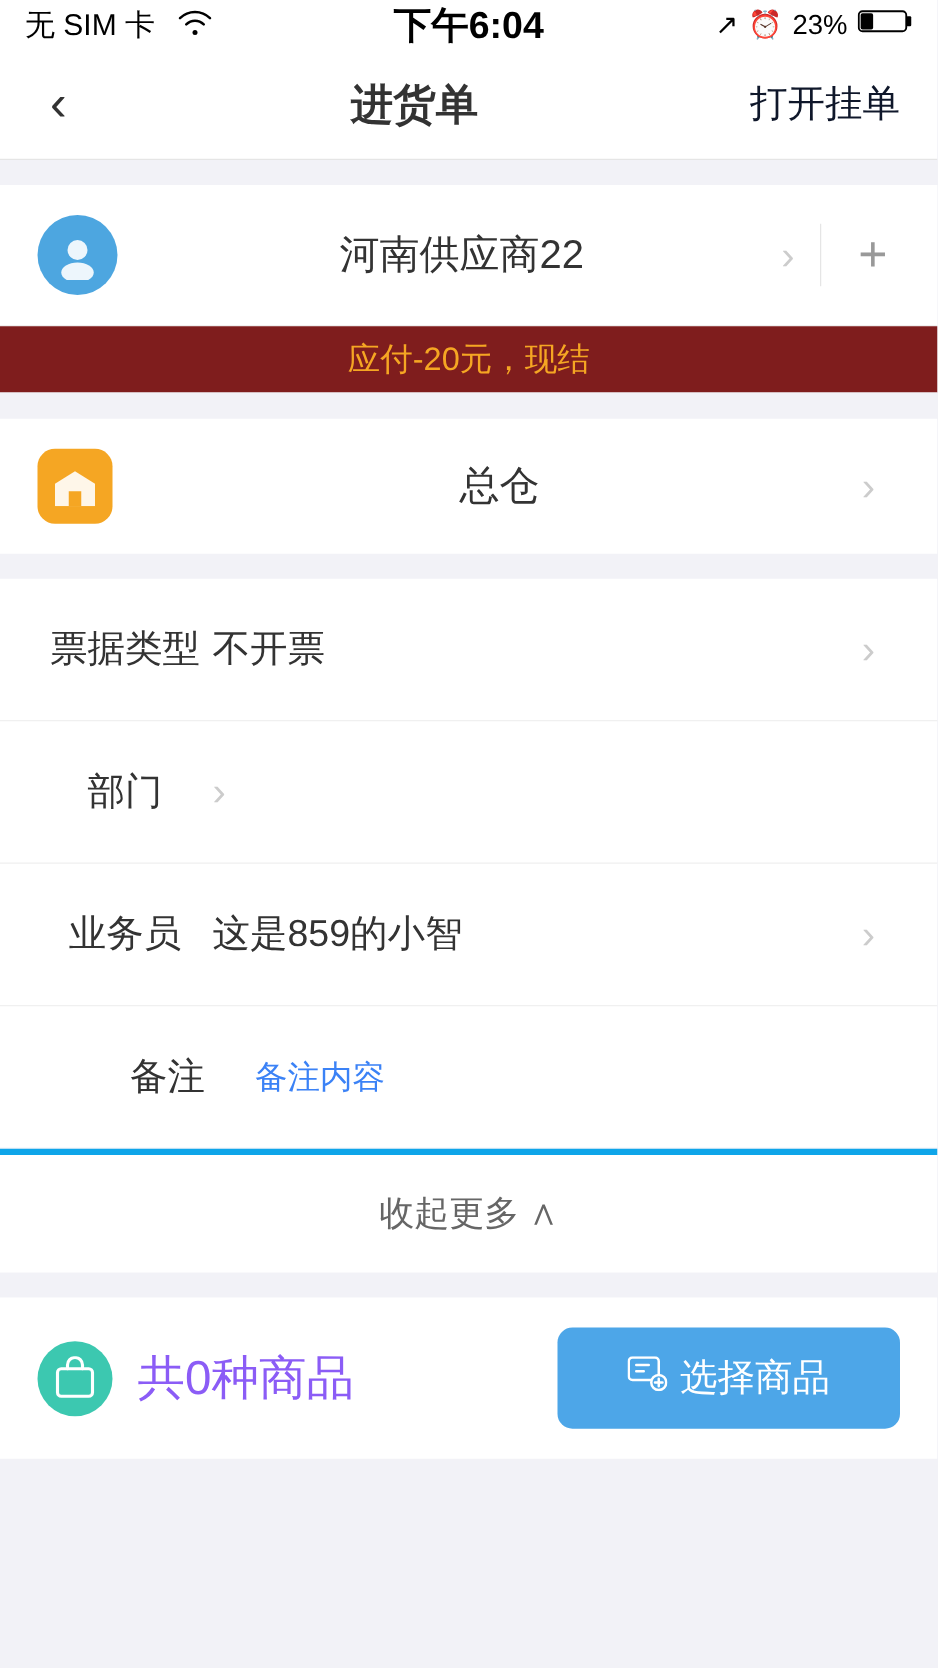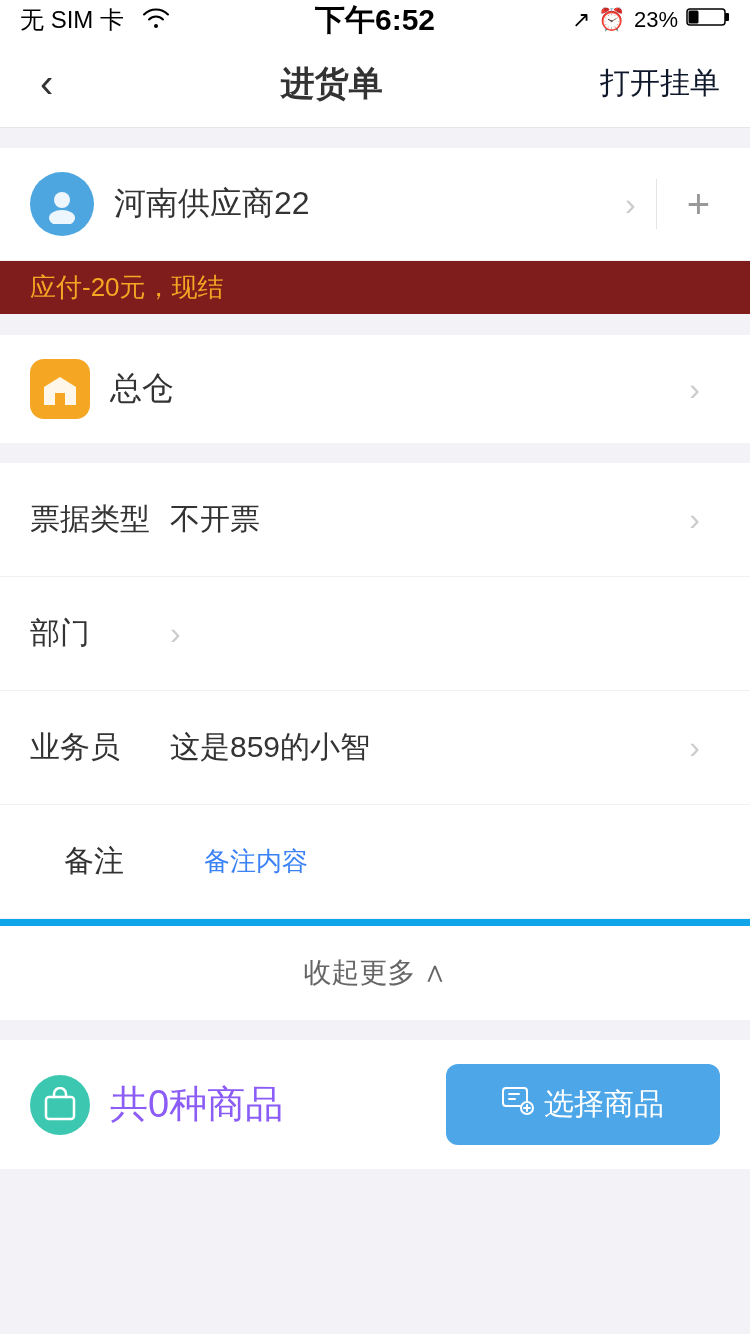--- a/index.html
+++ b/index.html
@@ -59,20 +59,21 @@
 
     
     .section-divider {
       height: 20px;
       background: #f2f2f7;
     }
 
     
     .card {
       background: #fff;
+      text-align: center;
     }
 
     
     .supplier-row {
       display: flex;
       align-items: center;
       padding: 24px 30px;
       background: #fff;
       border-bottom: 1px solid #f0f0f0;
     }
@@ -158,20 +159,21 @@
     }
     .form-row:last-child {
       border-bottom: none;
       margin-left: 34px;
     }
     .form-label {
       font-size: 30px;
       color: #333;
       width: 140px;
       flex-shrink: 0;
+      text-align: center;
     }
     .form-value {
       flex: 1;
       font-size: 30px;
       color: #333;
     }
     .form-placeholder {
       flex: 1;
       font-size: 26px;
       color: #3b82f6;
@@ -181,21 +183,21 @@
     .collapse-row {
       background: #fff;
       display: flex;
       align-items: flex-start;
       justify-content: center;
       padding: 28px;
       margin-top: 1px;
       font-size: 28px;
       color: #666;
       cursor: pointer;
-      border-top: 7px solid #0ea5e9;
+      border-top: 5px solid #0ea5e9;
     }
 
     
     .bottom-section {
       background: #fff;
       margin-top: 20px;
       display: flex;
       align-items: center;
       padding: 24px 30px;
       min-height: 90px;
@@ -238,21 +240,21 @@
   <div class="status-left">
     <span>无 SIM 卡</span>
     <span class="wifi-icon">
       <svg width="28" height="22" viewBox="0 0 28 22" fill="none">
         <path d="M14 18a2 2 0 1 1 0 4 2 2 0 0 1 0-4z" fill="#000"></path>
         <path d="M7 13.5C8.9 11.6 11.3 10.5 14 10.5s5.1 1.1 7 3" stroke="#000" stroke-width="2" stroke-linecap="round" fill="none"></path>
         <path d="M2 8.5C5.1 5.4 9.3 3.5 14 3.5s8.9 1.9 12 5" stroke="#000" stroke-width="2" stroke-linecap="round" fill="none"></path>
       </svg>
     </span>
   </div>
-  <div class="status-center">下午6:52</div>
+  <div class="status-center">下午6:04</div>
   <div class="status-right">
     <span>↗</span>
     <span>⏰</span>
     <span>23%</span>
     <span>
       <svg width="44" height="22" viewBox="0 0 44 22">
         <rect x="1" y="3" width="38" height="16" rx="3" ry="3" stroke="#000" stroke-width="1.5" fill="none"></rect>
         <rect x="39" y="7" width="4" height="8" rx="1" fill="#000"></rect>
         <rect x="2.5" y="4.5" width="10" height="13" rx="1.5" fill="#000"></rect>
       </svg>

